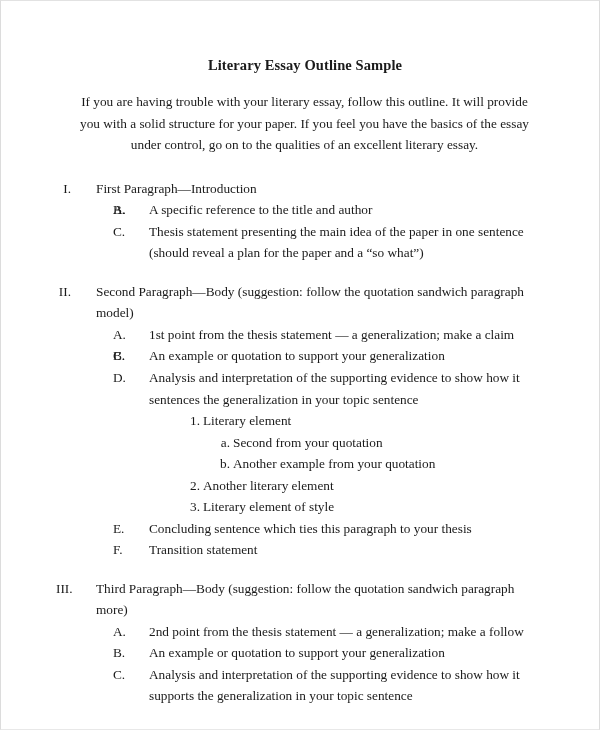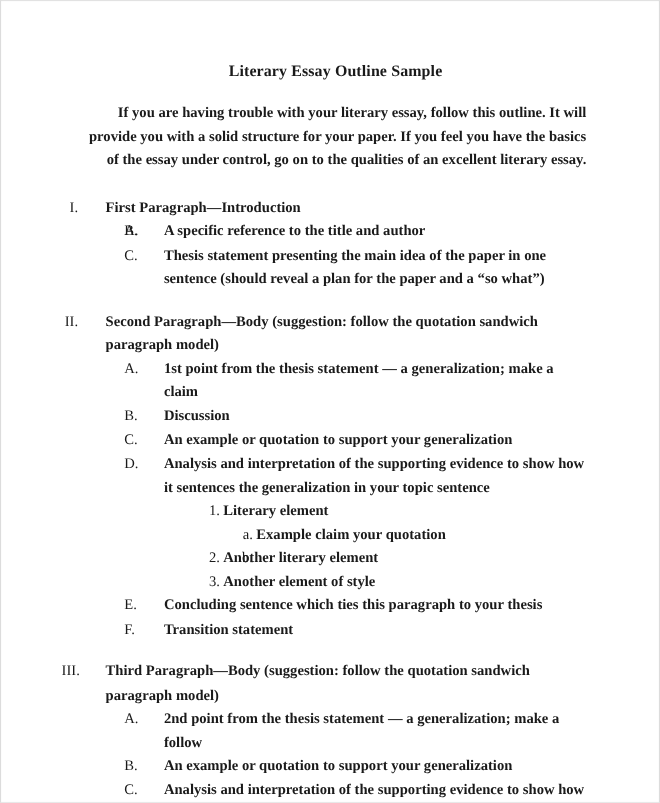--- a/index.html
+++ b/index.html
@@ -41,23 +41,22 @@
     font-size: 14.5px;
     line-height: 1.25;
     margin: 0 0 17px 0;
     letter-spacing: 0.1px;
   }
 
   .intro {
     font-size: 13.3px;
     line-height: 1.62;
     margin: 0 0 22px 0;
-    text-align: right;
+    text-align: center;
     width: 457px;
-    font-weight: bold;
   }
 
   .outline {
     font-size: 13.3px;
     line-height: 1.62;
   }
 
   .section {
     margin-bottom: 17px;
   }
@@ -69,21 +68,20 @@
     display: block;
   }
   .row .marker {
     position: absolute;
     top: 0;
     display: block;
     text-align: right;
   }
   .row .txt {
     display: block;
-    font-weight: bold;
   }
 
   
   .lvl-roman { padding-left: 20px; }
   .lvl-roman > .marker {
     left: -20px;
     width: 15px;
   }
 
   
@@ -140,62 +138,62 @@
           <div class="row lvl-roman">
             <span class="marker">II.</span>
             <span class="txt">Second Paragraph—Body (suggestion: follow the quotation sandwich paragraph model)</span>
           </div>
           <div class="row lvl-alpha">
             <span class="marker">A.</span>
             <span class="txt">1st point from the thesis statement — a generalization; make a claim</span>
           </div>
           <div class="row lvl-alpha">
             <span class="marker">B.</span>
-            <span class="txt">Discussion</span>
           </div>
           <div class="row lvl-alpha">
             <span class="marker">C.</span>
             <span class="txt">An example or quotation to support your generalization</span>
           </div>
           <div class="row lvl-alpha">
             <span class="marker">D.</span>
             <span class="txt">Analysis and interpretation of the supporting evidence to show how it sentences the generalization in your topic sentence</span>
           </div>
           <div class="row lvl-num">
             <span class="marker">1.</span>
             <span class="txt">Literary element</span>
           </div>
           <div class="row lvl-lalpha">
             <span class="marker">a.</span>
-            <span class="txt">Example claim your quotation</span>
+            <span class="txt">Second from your quotation</span>
           </div>
           <div class="row lvl-lalpha">
             <span class="marker">b.</span>
+            <span class="txt">Another example from your quotation</span>
           </div>
           <div class="row lvl-num">
             <span class="marker">2.</span>
             <span class="txt">Another literary element</span>
           </div>
           <div class="row lvl-num">
             <span class="marker">3.</span>
-            <span class="txt">Another element of style</span>
+            <span class="txt">Literary element of style</span>
           </div>
           <div class="row lvl-alpha">
             <span class="marker">E.</span>
             <span class="txt">Concluding sentence which ties this paragraph to your thesis</span>
           </div>
           <div class="row lvl-alpha">
             <span class="marker">F.</span>
             <span class="txt">Transition statement</span>
           </div>
         </div>
         <div class="section">
           <div class="row lvl-roman">
             <span class="marker">III.</span>
-            <span class="txt">Third Paragraph—Body (suggestion: follow the quotation sandwich paragraph model)</span>
+            <span class="txt">Third Paragraph—Body (suggestion: follow the quotation sandwich paragraph more)</span>
           </div>
           <div class="row lvl-alpha">
             <span class="marker">A.</span>
             <span class="txt">2nd point from the thesis statement — a generalization; make a follow</span>
           </div>
           <div class="row lvl-alpha">
             <span class="marker">B.</span>
             <span class="txt">An example or quotation to support your generalization</span>
           </div>
           <div class="row lvl-alpha">

